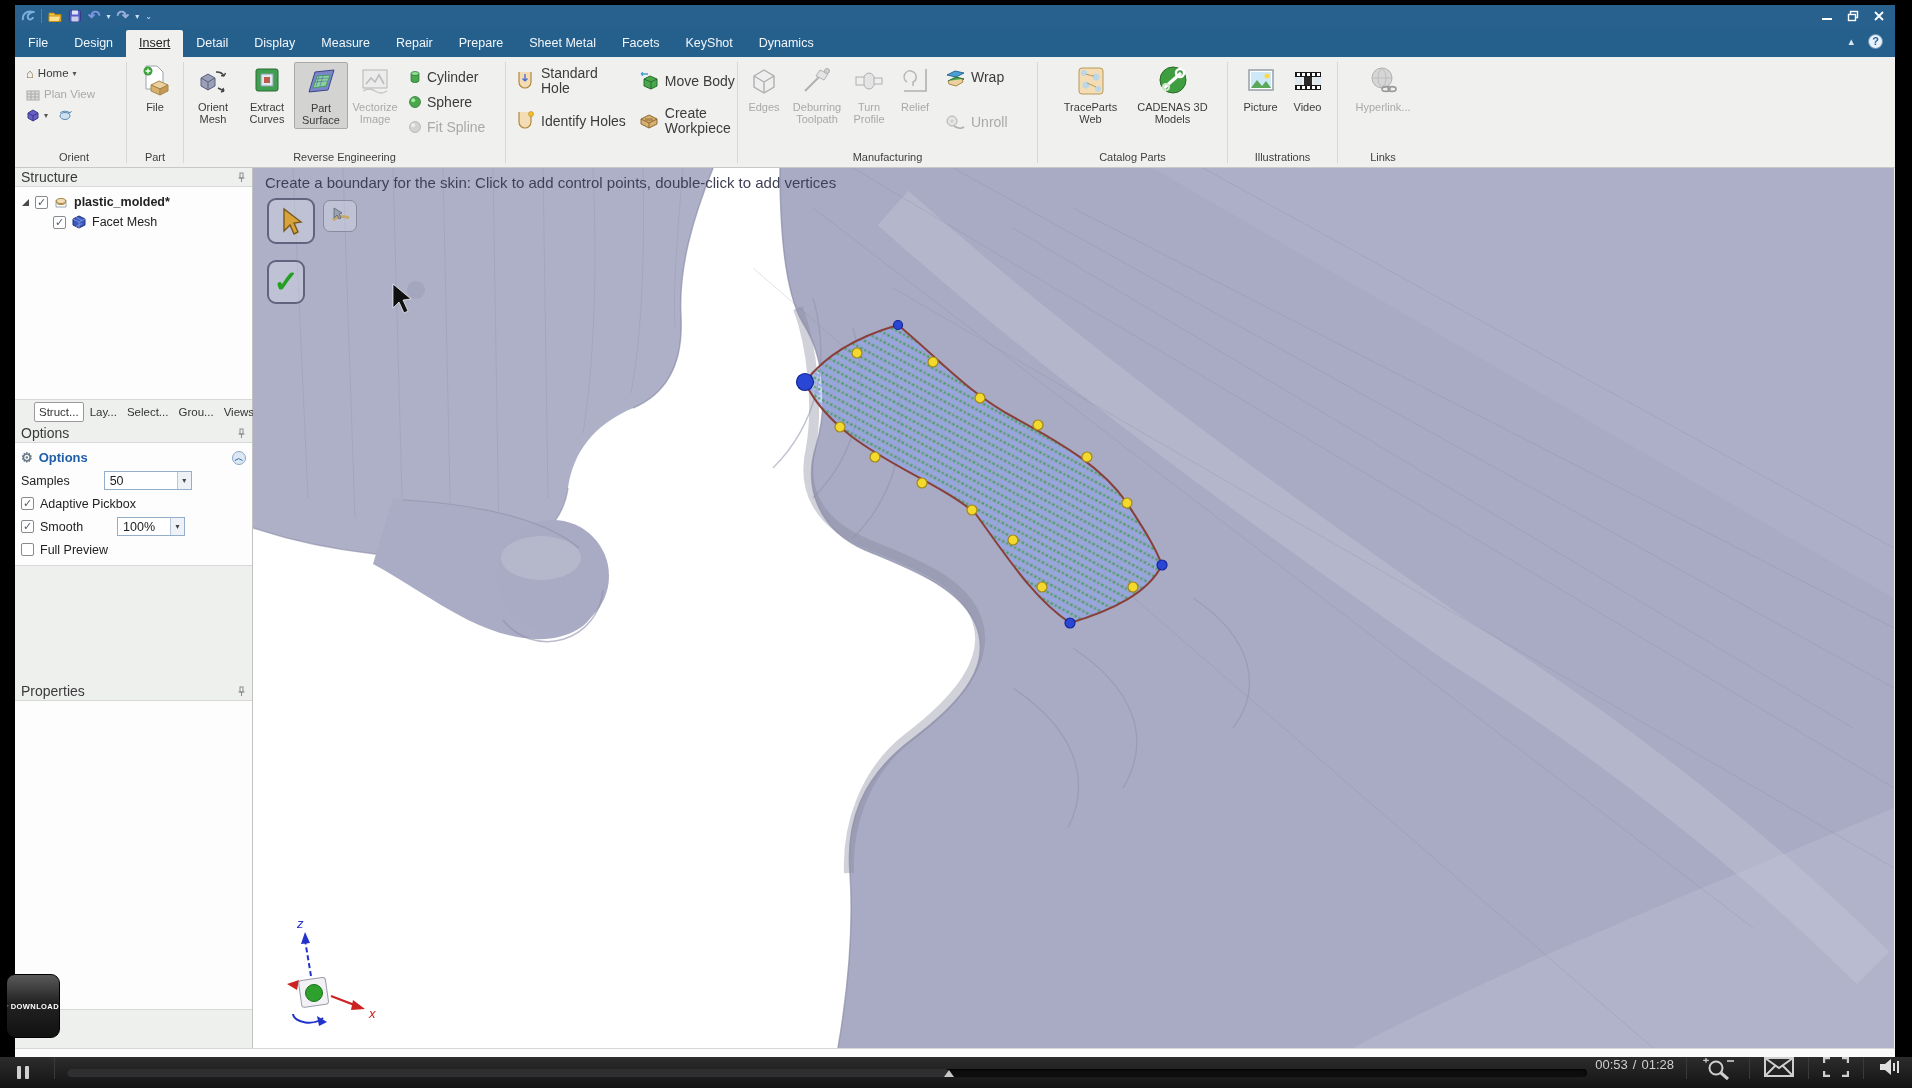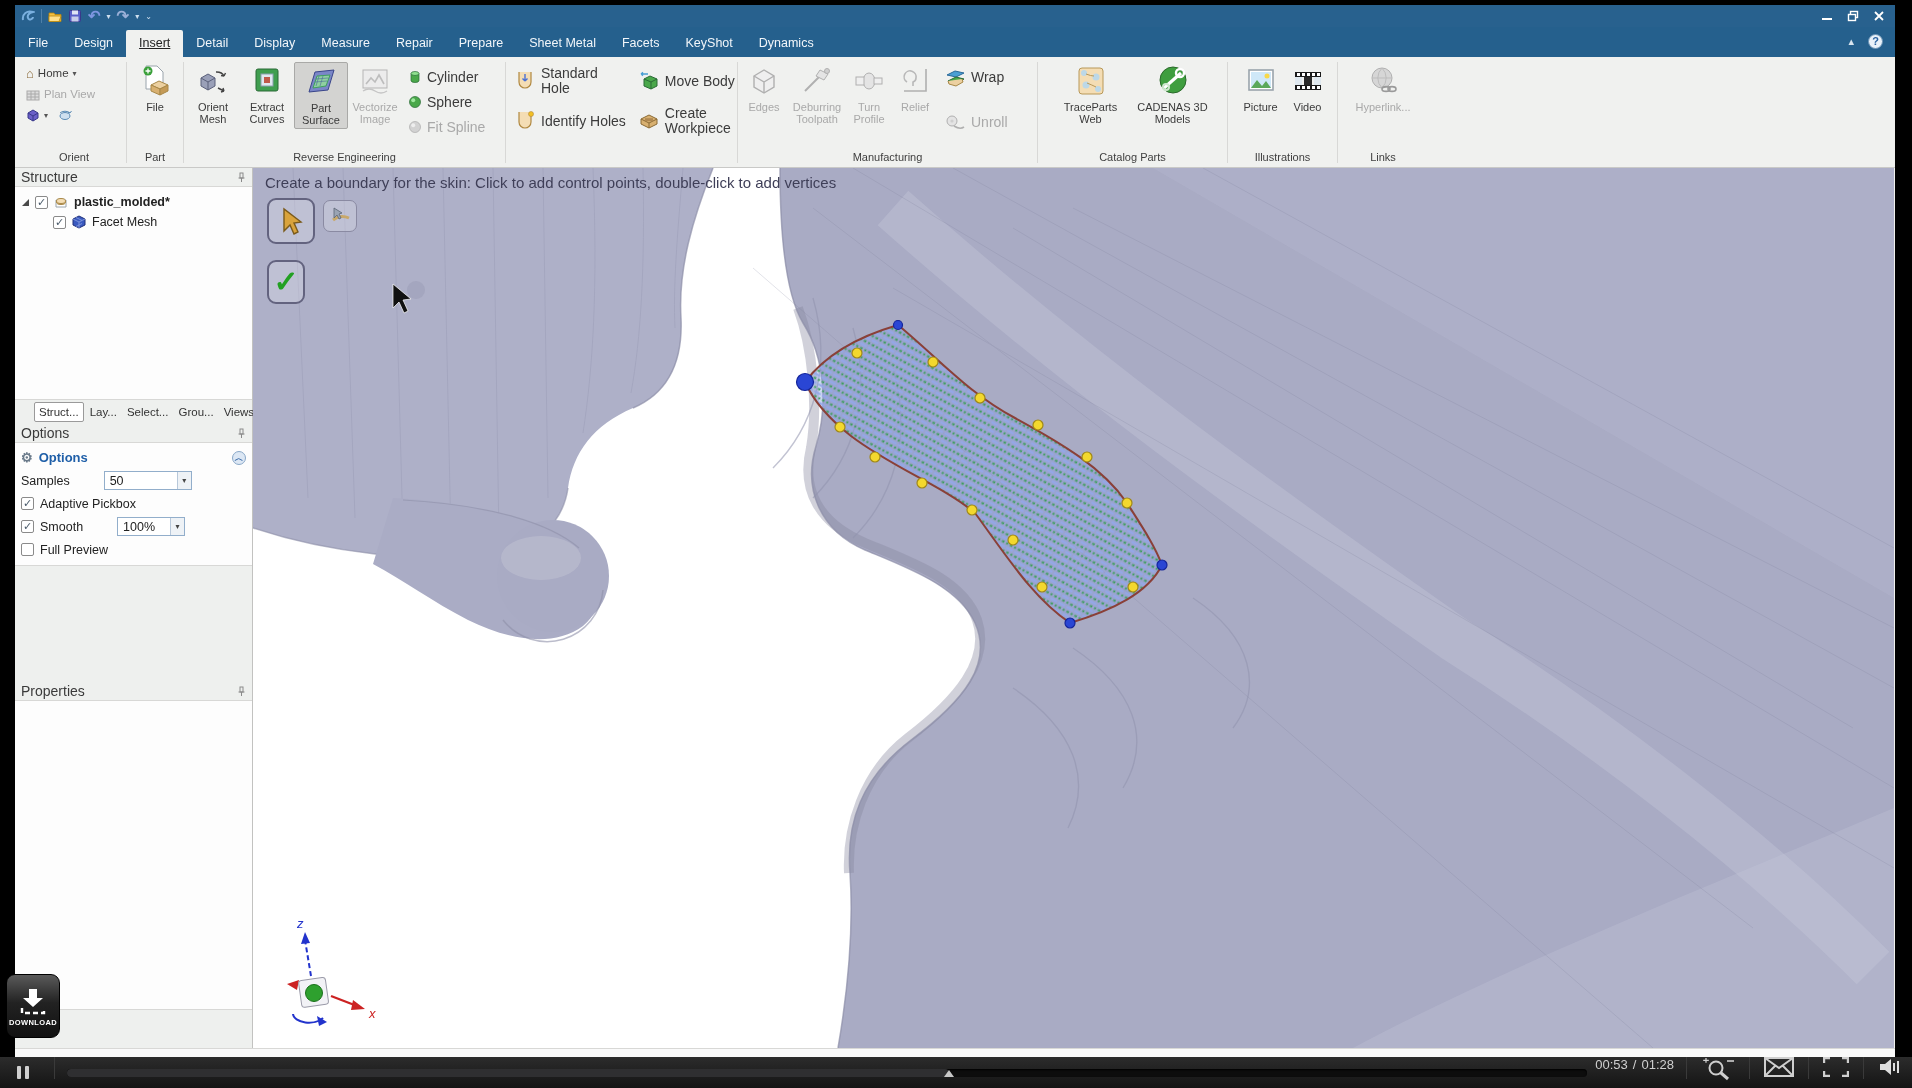--- a/index.html
+++ b/index.html
@@ -106,21 +106,21 @@
   .watched { position:absolute; left:0; top:0; height:100%; width:58%; background:#2f2f31; border-radius:4px; }
   .playhead { position:absolute; top:13px; left:58%; width:0; height:0; transform:translateX(-50%);
               border-left:5px solid transparent; border-right:5px solid transparent;
               border-bottom:7px solid #c8c8c8; }
   .timetext { color:#cfcfcf; font-size:13px; white-space:nowrap; padding:0 4px; display:flex; gap:5px; }
   .cicon { padding:0 6px; display:flex; align-items:center; }
 
   
   .download { position:absolute; left:6px; top:974px; width:54px; height:64px; z-index:9;
               background:linear-gradient(#5a5a5a,#222 45%,#111); border:1px solid #000; border-radius:9px;
-              display:flex; flex-direction:column; align-items:center; justify-content:center; gap:2px; }
+              display:flex; flex-direction:row; align-items:center; justify-content:center; gap:2px; }
   .download span { color:#fff; font-size:7.5px; font-weight:bold; letter-spacing:.4px; }
 </style>
 </head>
 <body>
 
 <div class="app">
 
   <div class="titlebar">
     <div class="qat">
       <svg class="i14" viewBox="0 0 14 14">

